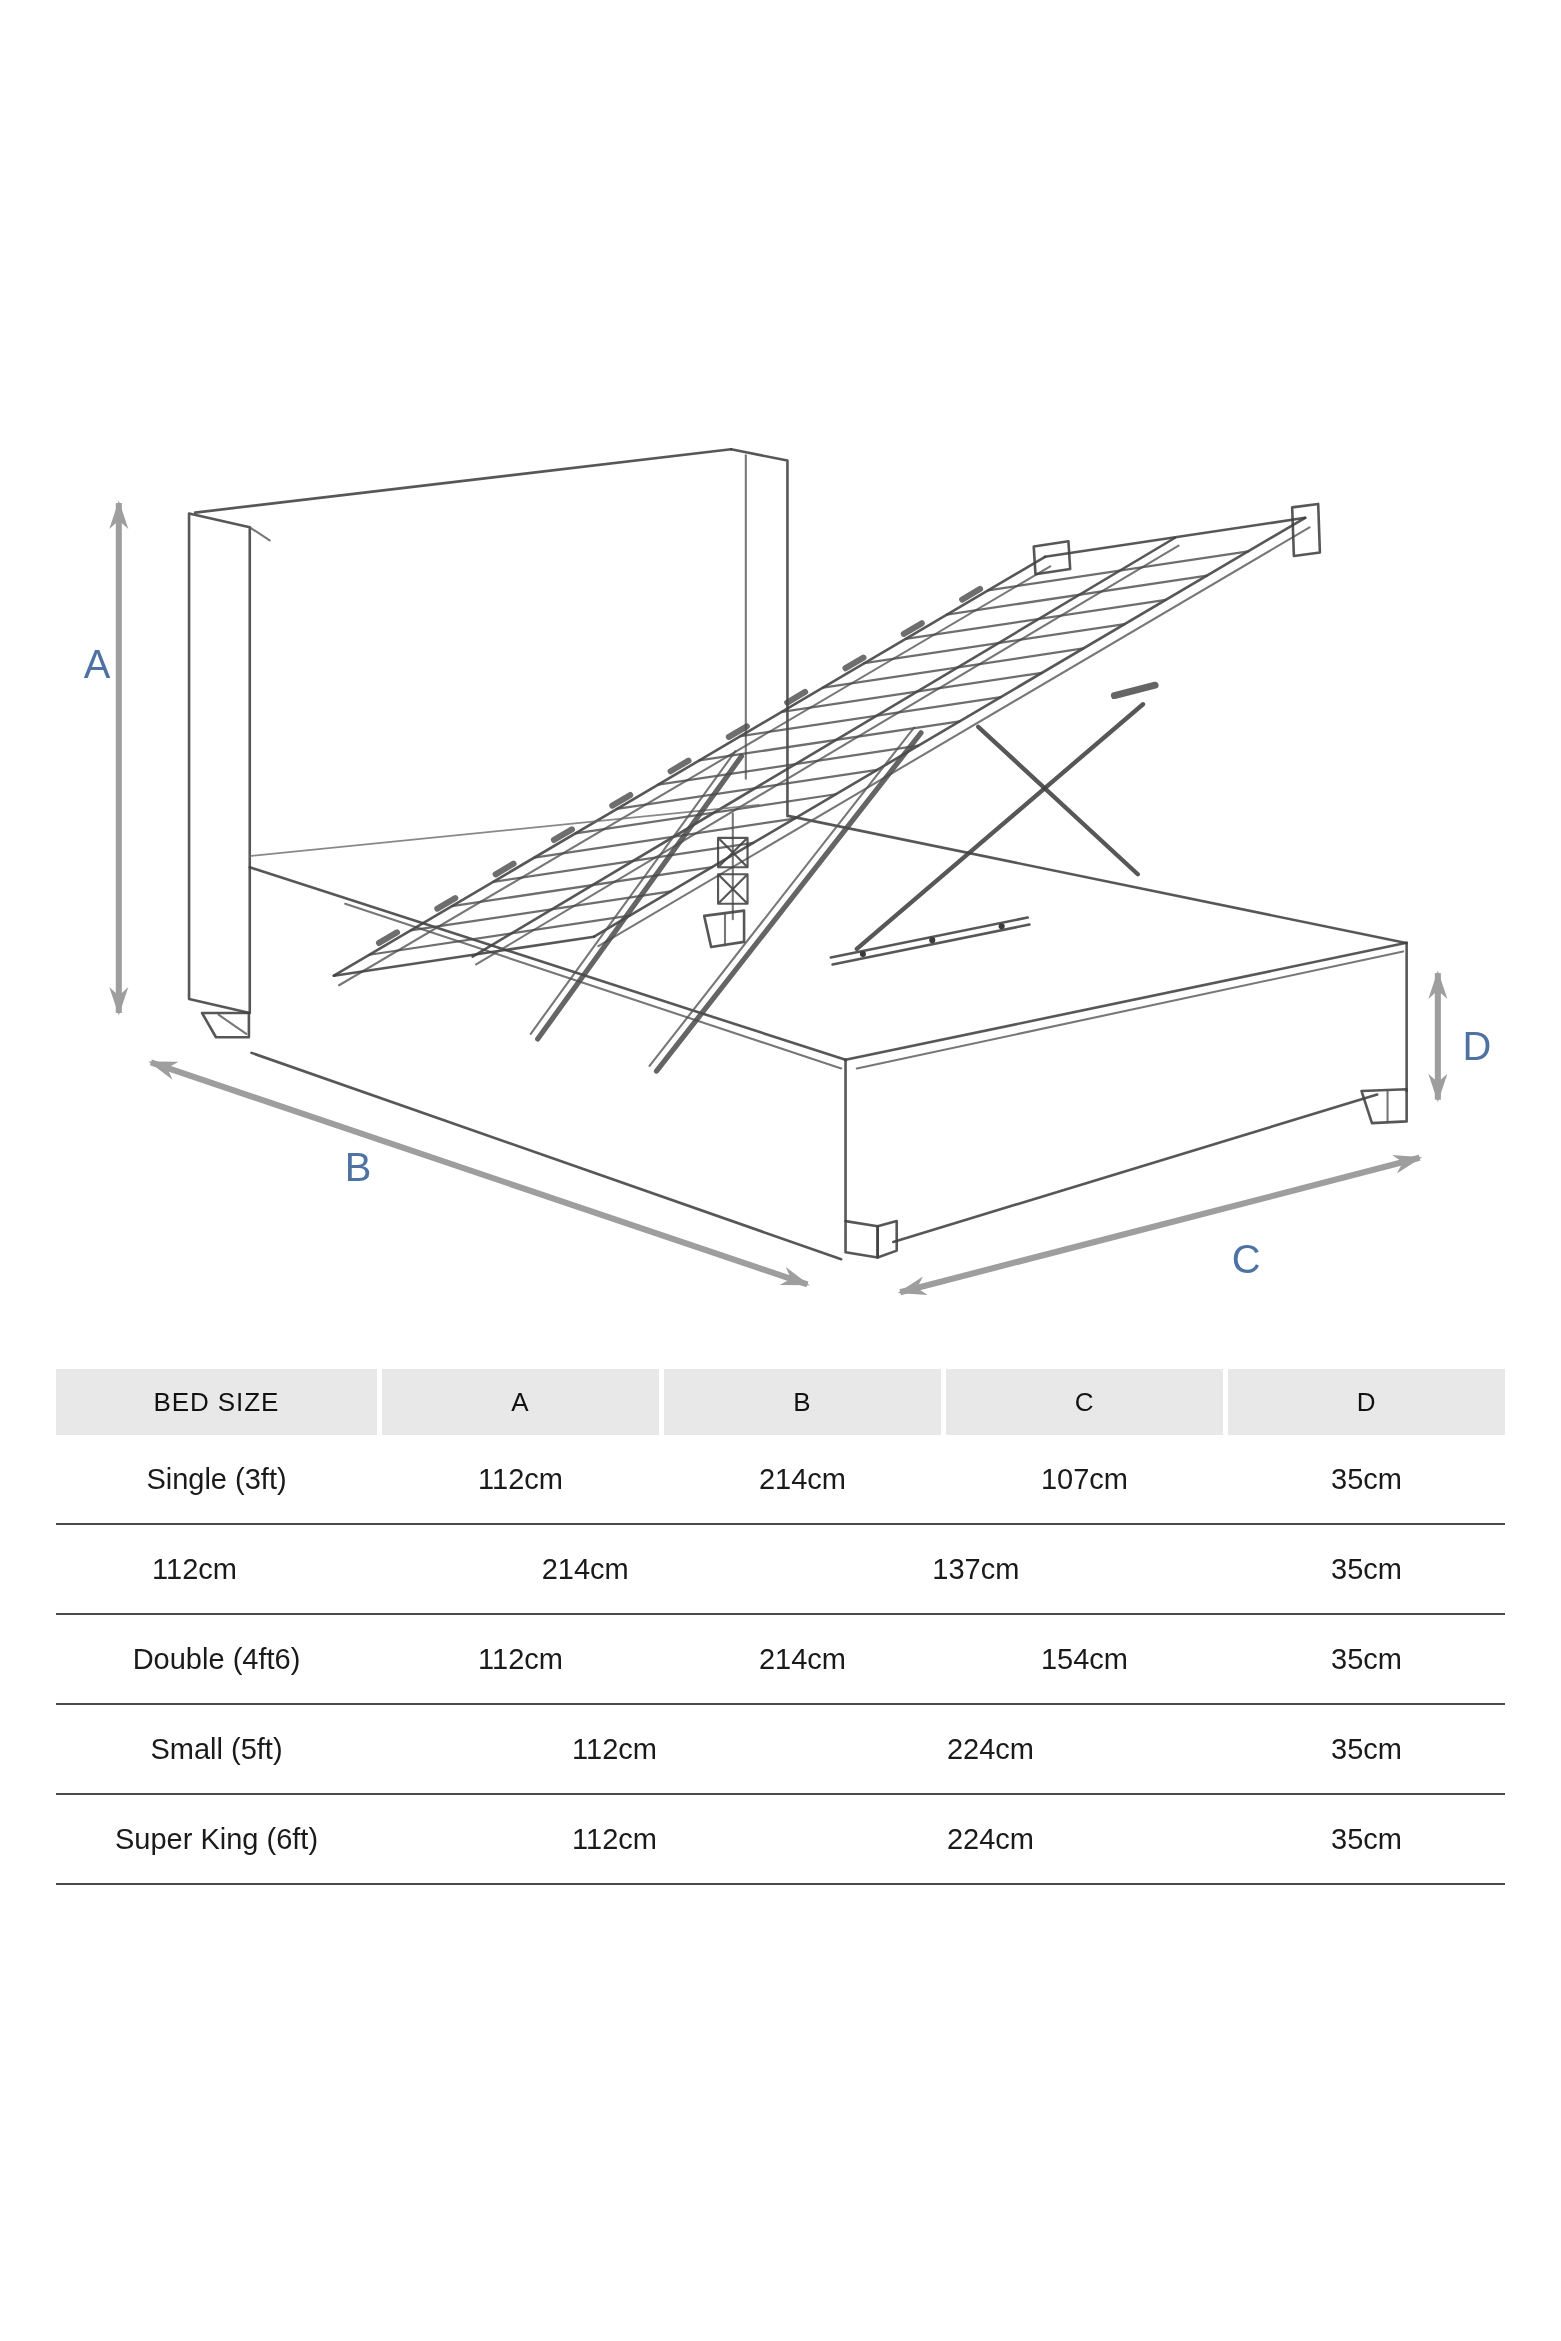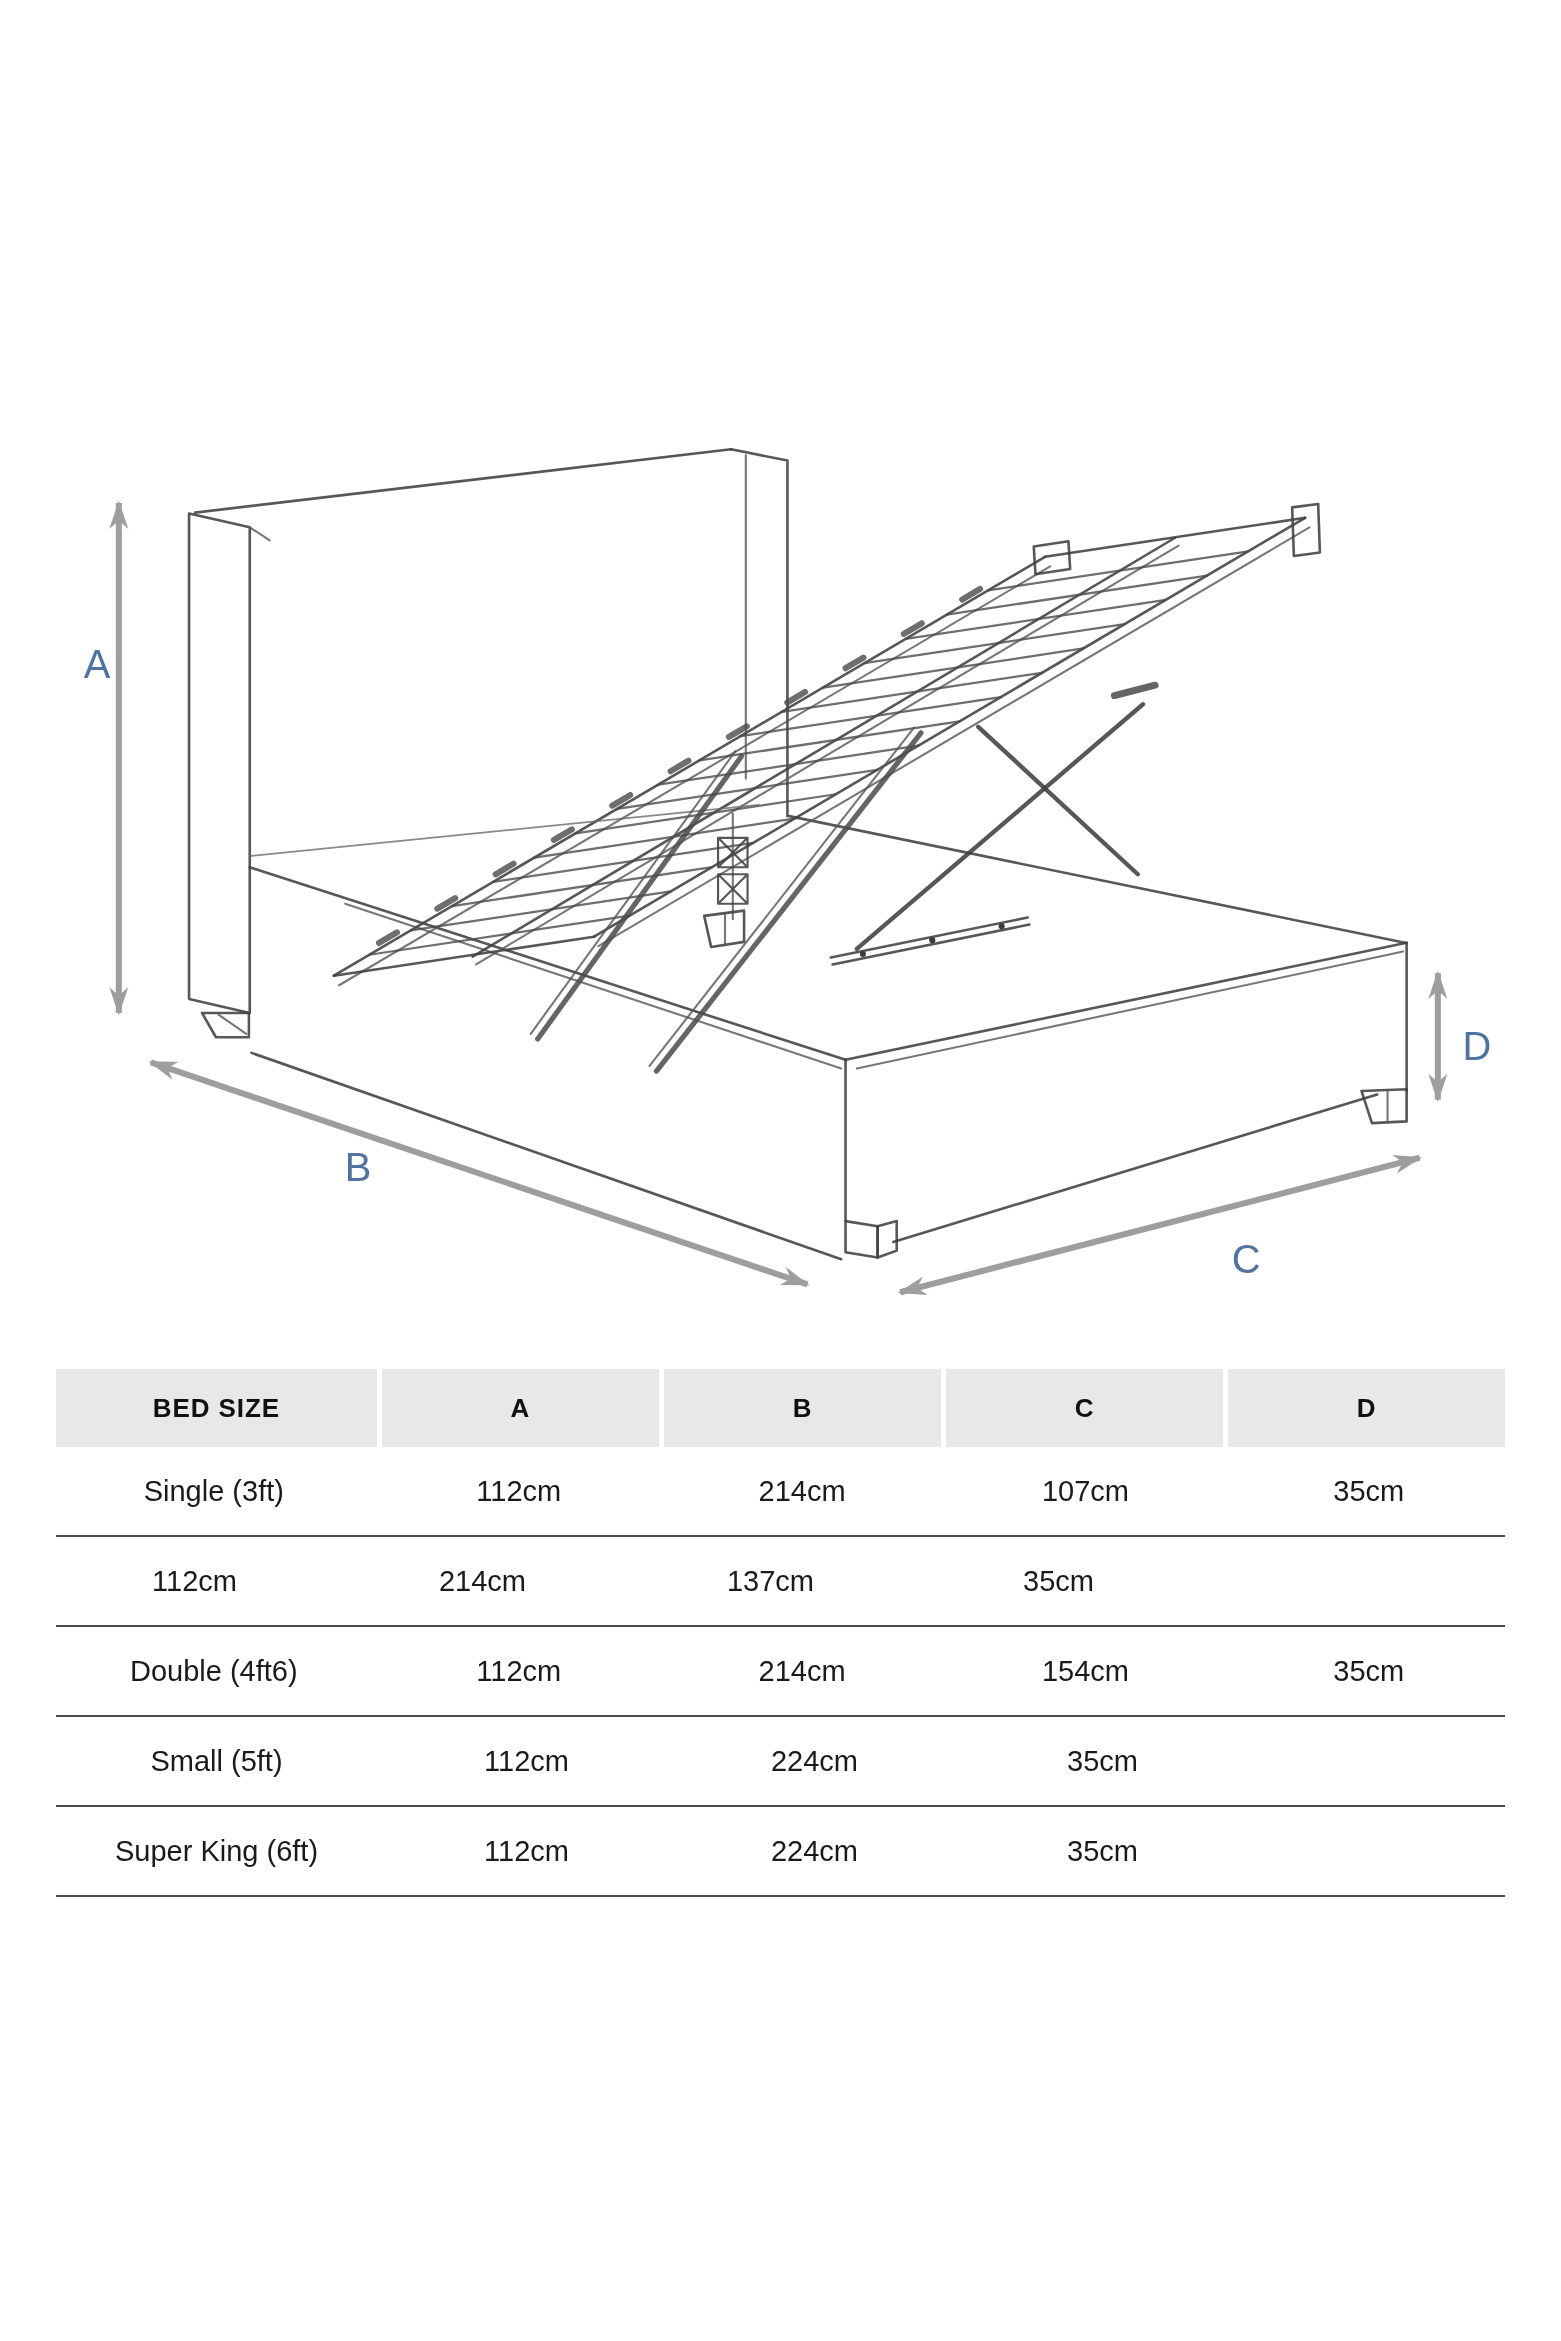--- a/index.html
+++ b/index.html
@@ -8,23 +8,23 @@
   svg{position:absolute;left:0;top:0;}
   .ink{stroke:#404040;stroke-width:3;fill:none;stroke-linecap:round;stroke-linejoin:round;opacity:.88;}
   .ink2{stroke:#555555;stroke-width:2.4;fill:none;stroke-linecap:round;opacity:.8;}
   .thick{stroke:#4a4a4a;stroke-width:6;fill:none;stroke-linecap:round;opacity:.85;}
   .dim-arrow{stroke:#9e9e9e;stroke-width:7;fill:none;stroke-linecap:butt;}
   .dim-label{font-family:"Liberation Sans",sans-serif;font-size:46px;fill:#4e73a3;}
   .dot{fill:#3a3a3a;}
   
   .size-table{position:absolute;left:56px;top:1369px;width:1449px;}
   .thead{display:flex;gap:5.2px;}
-  .thead .cell{height:78px;background:#e8e8e8;display:flex;align-items:center;justify-content:center;
-    font-weight:bold;font-size:26px;color:#111;letter-spacing:0.9px;}
-  .trow{display:flex;gap:11px;height:88px;border-bottom:2.6px solid #4a4a4a;}
+  .thead .cell{height:66px;background:#e8e8e8;display:flex;align-items:center;justify-content:center;
+    font-weight:normal;font-size:26px;color:#111;letter-spacing:0.9px;}
+  .trow{display:flex;gap:3px;height:88px;border-bottom:2.6px solid #4a4a4a;justify-content:space-between;}
   .trow .cell{display:flex;align-items:center;justify-content:center;font-size:29px;color:#1a1a1a;}
   .col-0{width:321px;}
   .col-1,.col-2,.col-3,.col-4{width:277px;}
 </style>
 </head>
 <body>
 
 <div class="stage">
 
   <svg width="1561" height="1353" viewBox="0 0 1800 1560">

